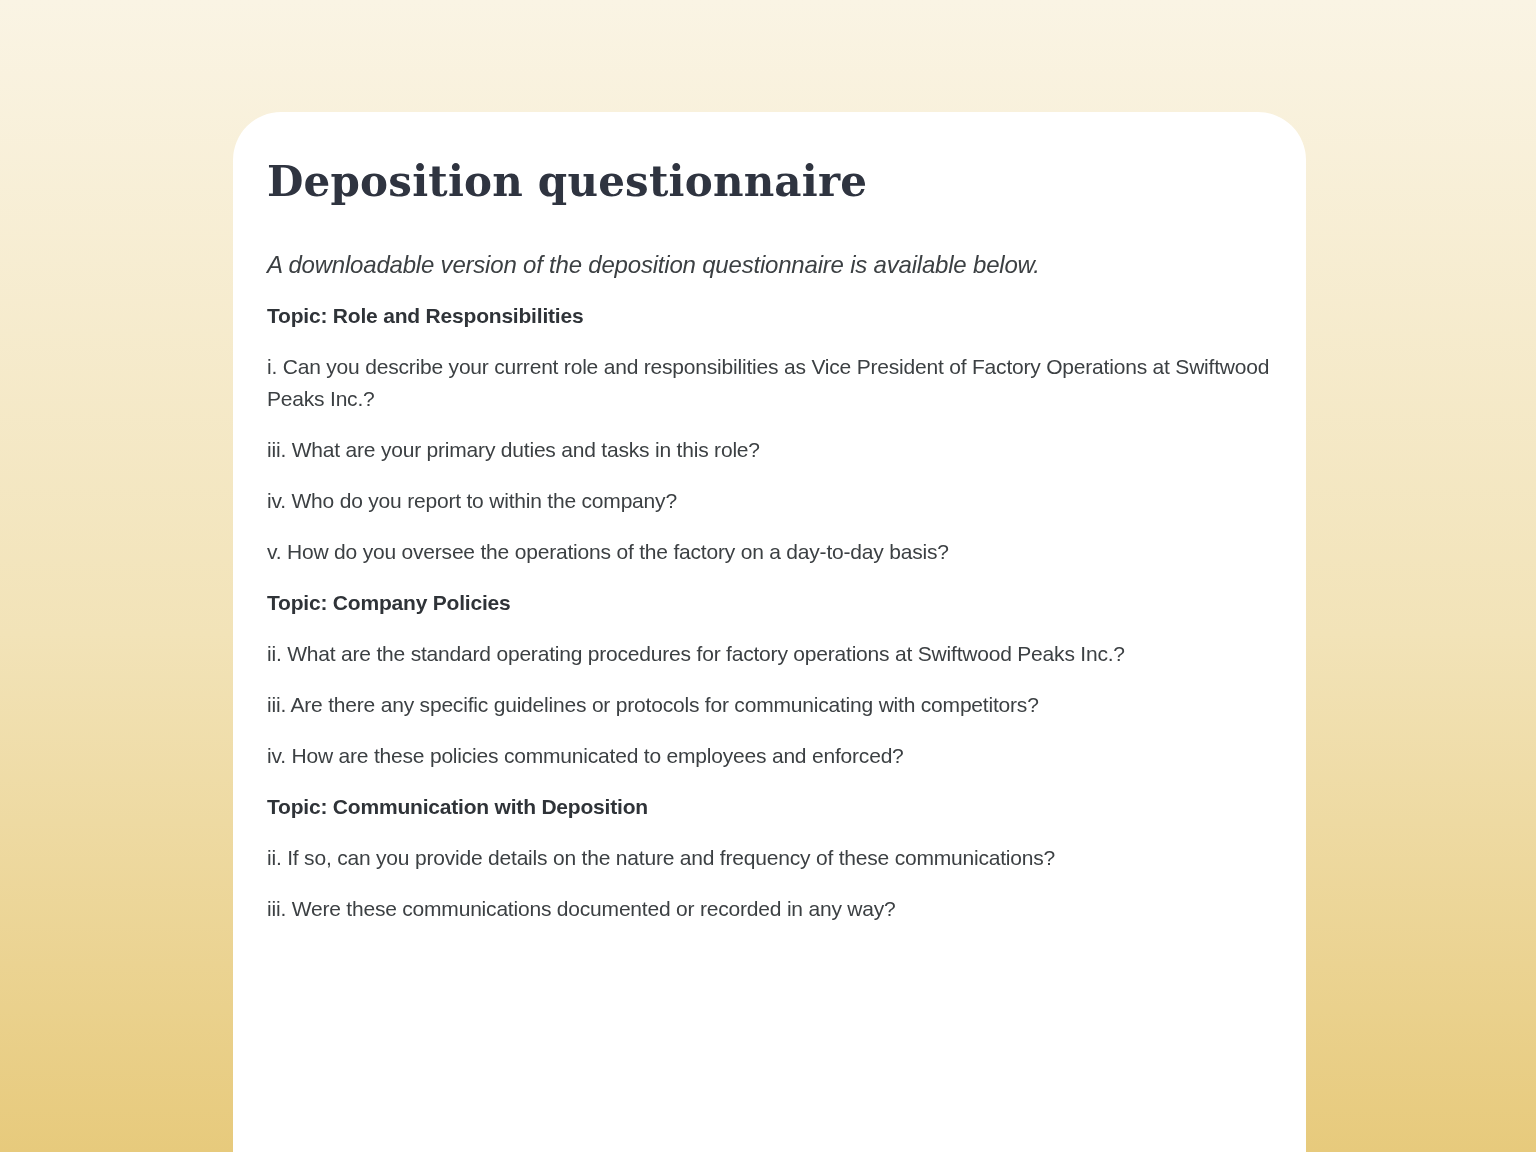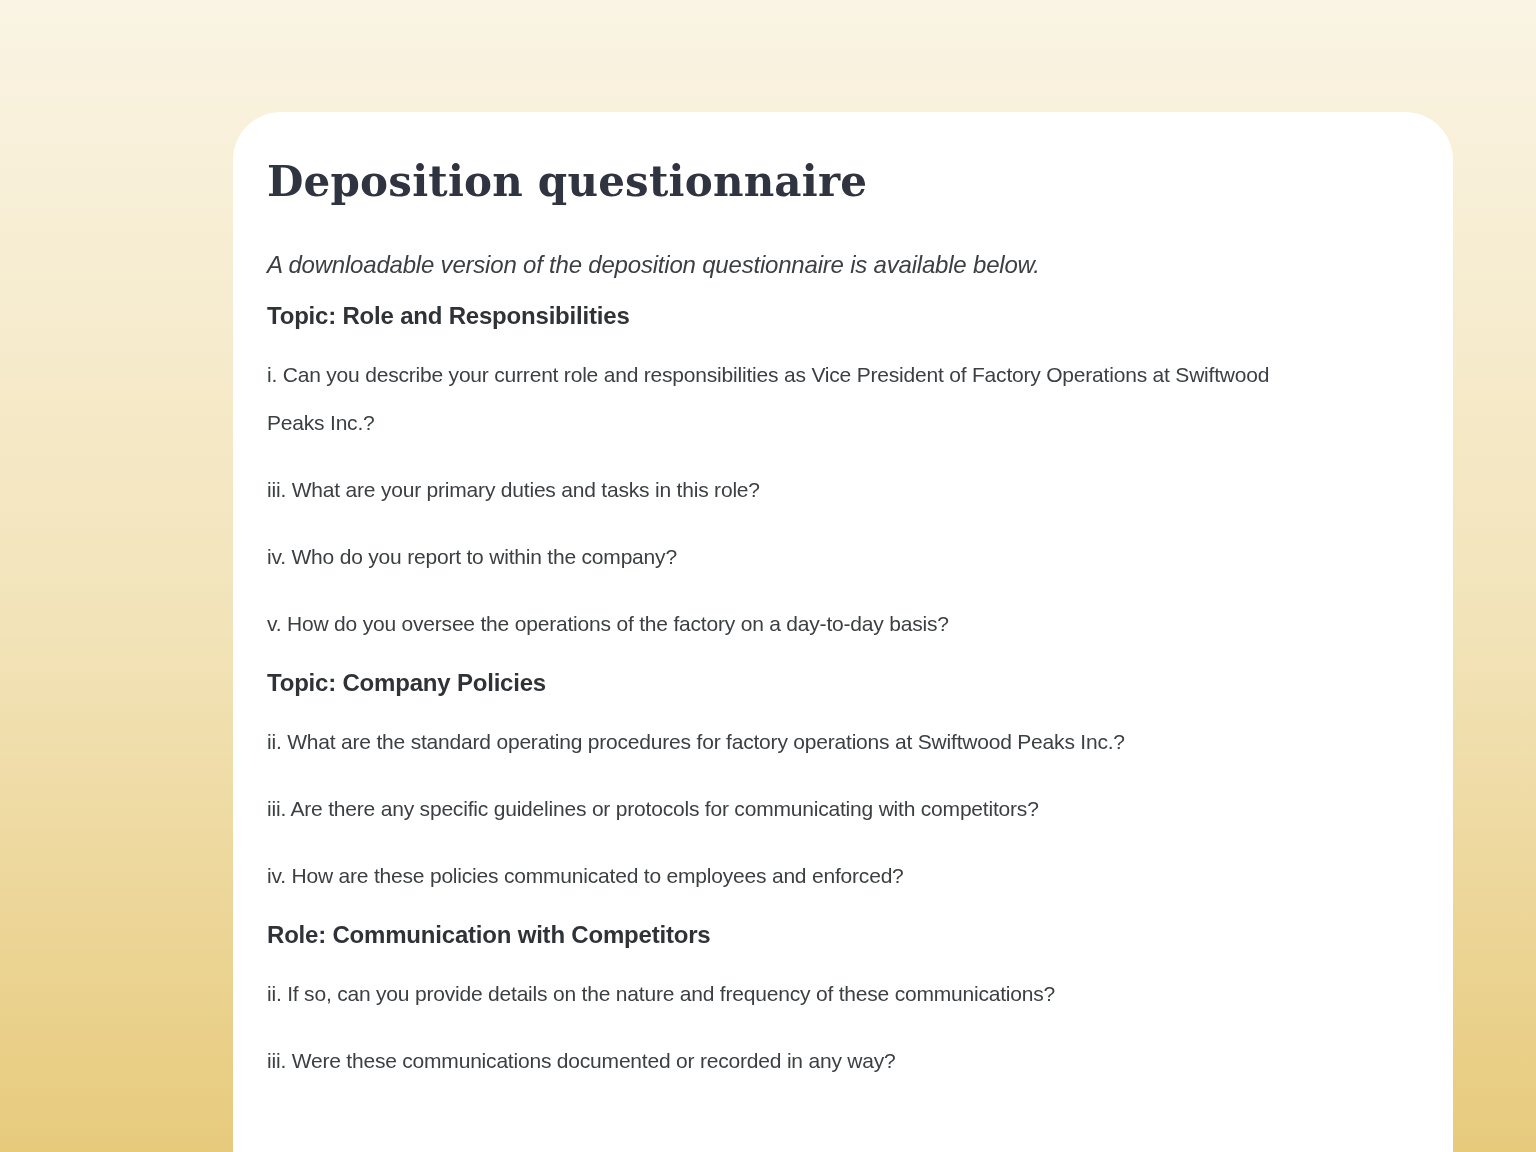--- a/index.html
+++ b/index.html
@@ -11,21 +11,21 @@
     height: 1152px;
     overflow: hidden;
     position: relative;
     background: linear-gradient(180deg, #FAF4E4 0%, #F2E3B8 55%, #E7CA7C 100%);
     font-family: "Liberation Sans", sans-serif;
   }
   .card {
     position: absolute;
     left: 233px;
     top: 112px;
-    width: 1220px;
+    width: 1073px;
     height: 1040px;
     box-sizing: border-box;
     background: #FFFFFF;
     border-radius: 48px 48px 0 0;
     padding: 44px 34px 0 34px;
     overflow: hidden;
   }
   .doc-title {
     font-family: "DejaVu Serif", "Liberation Serif", serif;
     font-size: 42px;
@@ -37,30 +37,30 @@
   }
   .doc-intro {
     font-style: italic;
     font-size: 24px;
     line-height: 32px;
     letter-spacing: -0.2px;
     color: #3C4043;
     margin: 0 0 19px 0;
   }
   .topic-heading {
-    font-size: 24px;
+    font-size: 21px;
     line-height: 32px;
     letter-spacing: -0.2px;
     font-weight: 700;
     color: #2F3338;
     margin: 19px 0;
   }
   .question {
     font-size: 21px;
-    line-height: 48px;
+    line-height: 32px;
     letter-spacing: -0.2px;
     color: #3C4043;
     margin: 19px 0;
     max-width: 1005px;
   }
 </style>
 </head>
 <body>
 
 <main class="card">
@@ -73,17 +73,17 @@
   <p class="question">i. Can you describe your current role and responsibilities as Vice President of Factory Operations at Swiftwood Peaks Inc.?</p>
   <p class="question">iii. What are your primary duties and tasks in this role?</p>
   <p class="question">iv. Who do you report to within the company?</p>
   <p class="question">v. How do you oversee the operations of the factory on a day-to-day basis?</p>
 
   <h3 class="topic-heading">Topic: Company Policies</h3>
   <p class="question">ii. What are the standard operating procedures for factory operations at Swiftwood Peaks Inc.?</p>
   <p class="question">iii. Are there any specific guidelines or protocols for communicating with competitors?</p>
   <p class="question">iv. How are these policies communicated to employees and enforced?</p>
 
-  <h3 class="topic-heading">Role: Communication with Competitors</h3>
+  <h3 class="topic-heading">Topic: Communication with Deposition</h3>
   <p class="question">ii. If so, can you provide details on the nature and frequency of these communications?</p>
   <p class="question">iii. Were these communications documented or recorded in any way?</p>
 
 </main>
 
 </body></html>

